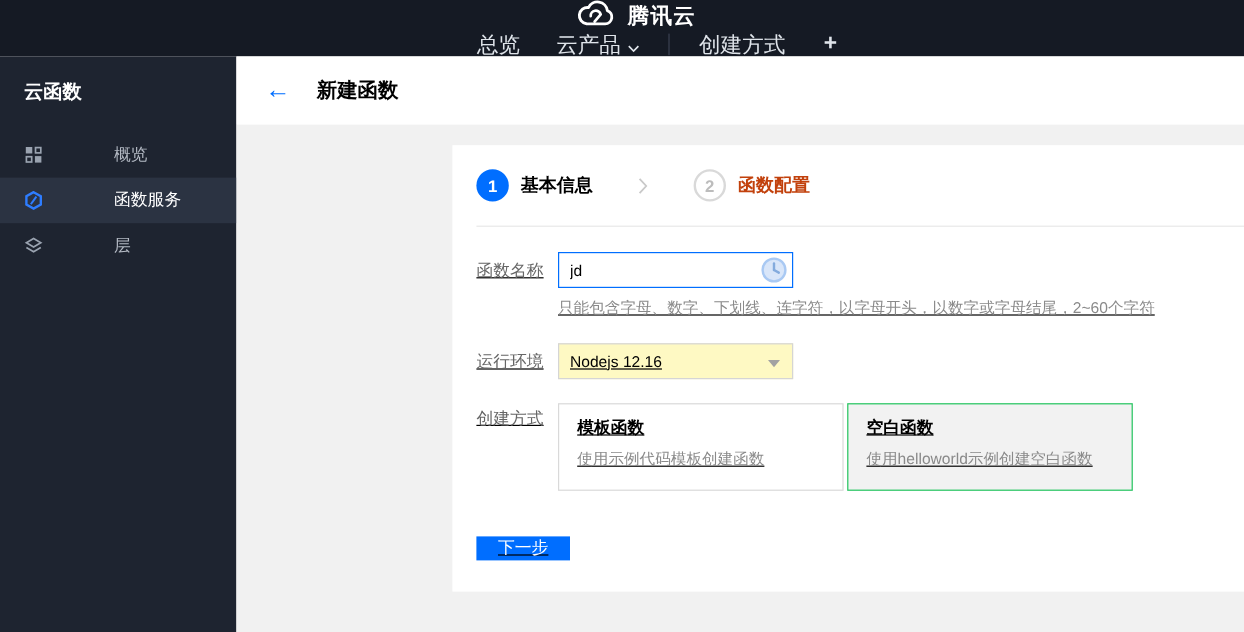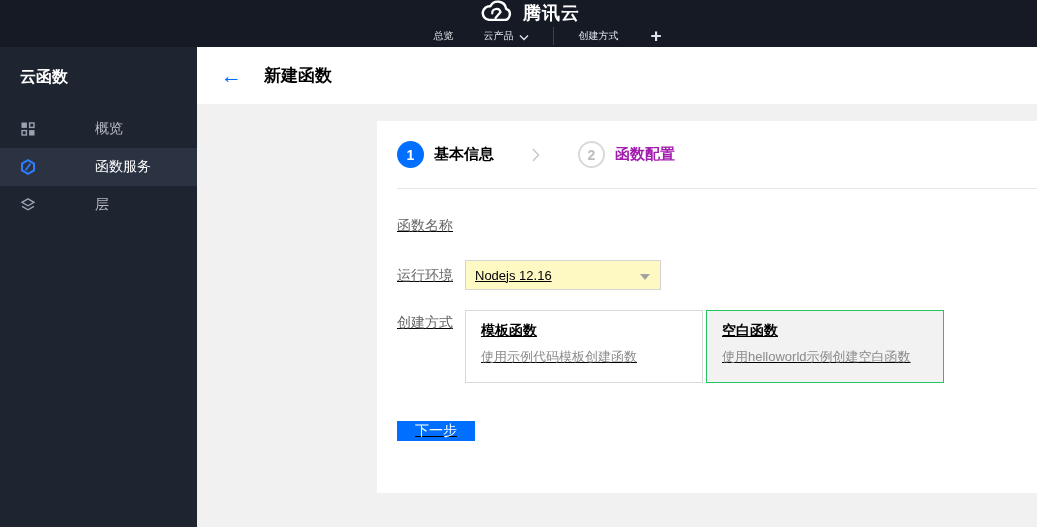--- a/index.html
+++ b/index.html
@@ -6,21 +6,21 @@
   html,body { width:1037px; height:527px; overflow:hidden;
     font-family:"Liberation Sans","DejaVu Sans",sans-serif; background:#f1f1f1; }
   .stage { position:relative; width:1037px; height:527px; }
 
   
   .topnav { position:absolute; left:0; top:0; width:1037px; height:47px;
     background:#151a24; display:flex; align-items:center; padding-left:20px;flex-direction:column; }
   .brand { display:flex; align-items:center; cursor:pointer; }
   .brand-name { color:#ffffff; font-size:18px; font-weight:bold; letter-spacing:1px; margin-left:9px; }
   .topnav-items { display:flex; align-items:center; margin-left:38px; }
-  .topnav-item { color:#dfe4ea; font-size:10px; cursor:pointer; display:flex; align-items:center; }
+  .topnav-item { color:#dfe4ea; font-size:18px; cursor:pointer; display:flex; align-items:center; }
   .topnav-item + .topnav-item { margin-left:30px; }
   .topnav-item .chev { margin-left:6px; margin-top:2px; }
   .topnav-sep { width:1px; height:18px; background:#3a4252; margin:0 24px; }
   .topnav-plus { color:#dfe4ea; font-size:19px; margin-left:32px; cursor:pointer; font-weight:bold; }
 
   
   .sidebar { position:absolute; left:0; top:47px; width:197px; height:480px; background:#1e2430; }
   .sidebar-title { color:#ffffff; font-size:16px; font-weight:bold; padding:20px 0 22px 20px; }
   .side-item { height:38px; display:flex; align-items:center; padding-left:20px;
     color:#b4bac4; font-size:14px; cursor:pointer;gap:48px; }
@@ -35,21 +35,21 @@
 
   
   .content { position:absolute; left:197px; top:104px; width:840px; height:423px; background:#f1f1f1; }
   .card { position:absolute; left:180px; top:17px; right:0; bottom:34px; background:#ffffff; }
 
   .steps { height:67px; display:flex; align-items:center; padding-left:20px; }
   .step-circle { width:27px; height:27px; border-radius:50%; background:#006eff; color:#fff;
     font-size:14px; font-weight:bold; display:flex; align-items:center; justify-content:center; }
   .step-circle.inactive { background:#ffffff; border:2px solid #d9d9d9; color:#bcbcbc; }
   .step-label { margin-left:10px; font-size:15px; font-weight:bold; color:#000000; }
-  .step-label.inactive { color:#a21caf; }
+  .step-label.inactive { color:#c2410c; }
   .step-sep { margin:0 38px; display:flex; }
 
   .divider { border-top:1px solid #e8e8e8; margin-left:20px; }
 
   .form { padding:21px 12px 0 20px;text-decoration:underline; }
   .form-row { display:flex; margin-bottom:20px; }
   .form-label { width:68px; font-size:14px; color:#666666; line-height:30px; flex-shrink:0; }
   .form-label.top { line-height:20px; padding-top:2px; }
 
   .input-wrap { position:relative; width:196px; height:30px; }
@@ -165,20 +165,33 @@
         <span class="step-circle inactive">2</span>
         <span class="step-label inactive">函数配置</span>
       </div>
 
       <div class="divider"></div>
 
       <div class="form">
 
         <div class="form-row">
           <span class="form-label">函数名称</span>
+          <div>
+            <div class="input-wrap">
+              <input class="name-input" type="text" autofocus="" value="jd" style="">
+              <span class="clock-badge">
+                <svg width="22" height="22" viewBox="0 0 22 22">
+                  <circle cx="11" cy="11" r="9.5" fill="#d9e6f9" stroke="#a9c9f3" stroke-width="2"></circle>
+                  <line x1="11" y1="11" x2="11" y2="5.5" stroke="#84abdd" stroke-width="2" stroke-linecap="round"></line>
+                  <line x1="11" y1="11" x2="15" y2="13.2" stroke="#84abdd" stroke-width="2" stroke-linecap="round"></line>
+                </svg>
+              </span>
+            </div>
+            <div class="hint">只能包含字母、数字、下划线、连字符，以字母开头，以数字或字母结尾，2~60个字符</div>
+          </div>
         </div>
 
         <div class="form-row">
           <span class="form-label">运行环境</span>
           <div class="select-box">
             <span>Nodejs 12.16</span>
             <span class="select-caret"></span>
           </div>
         </div>
 

